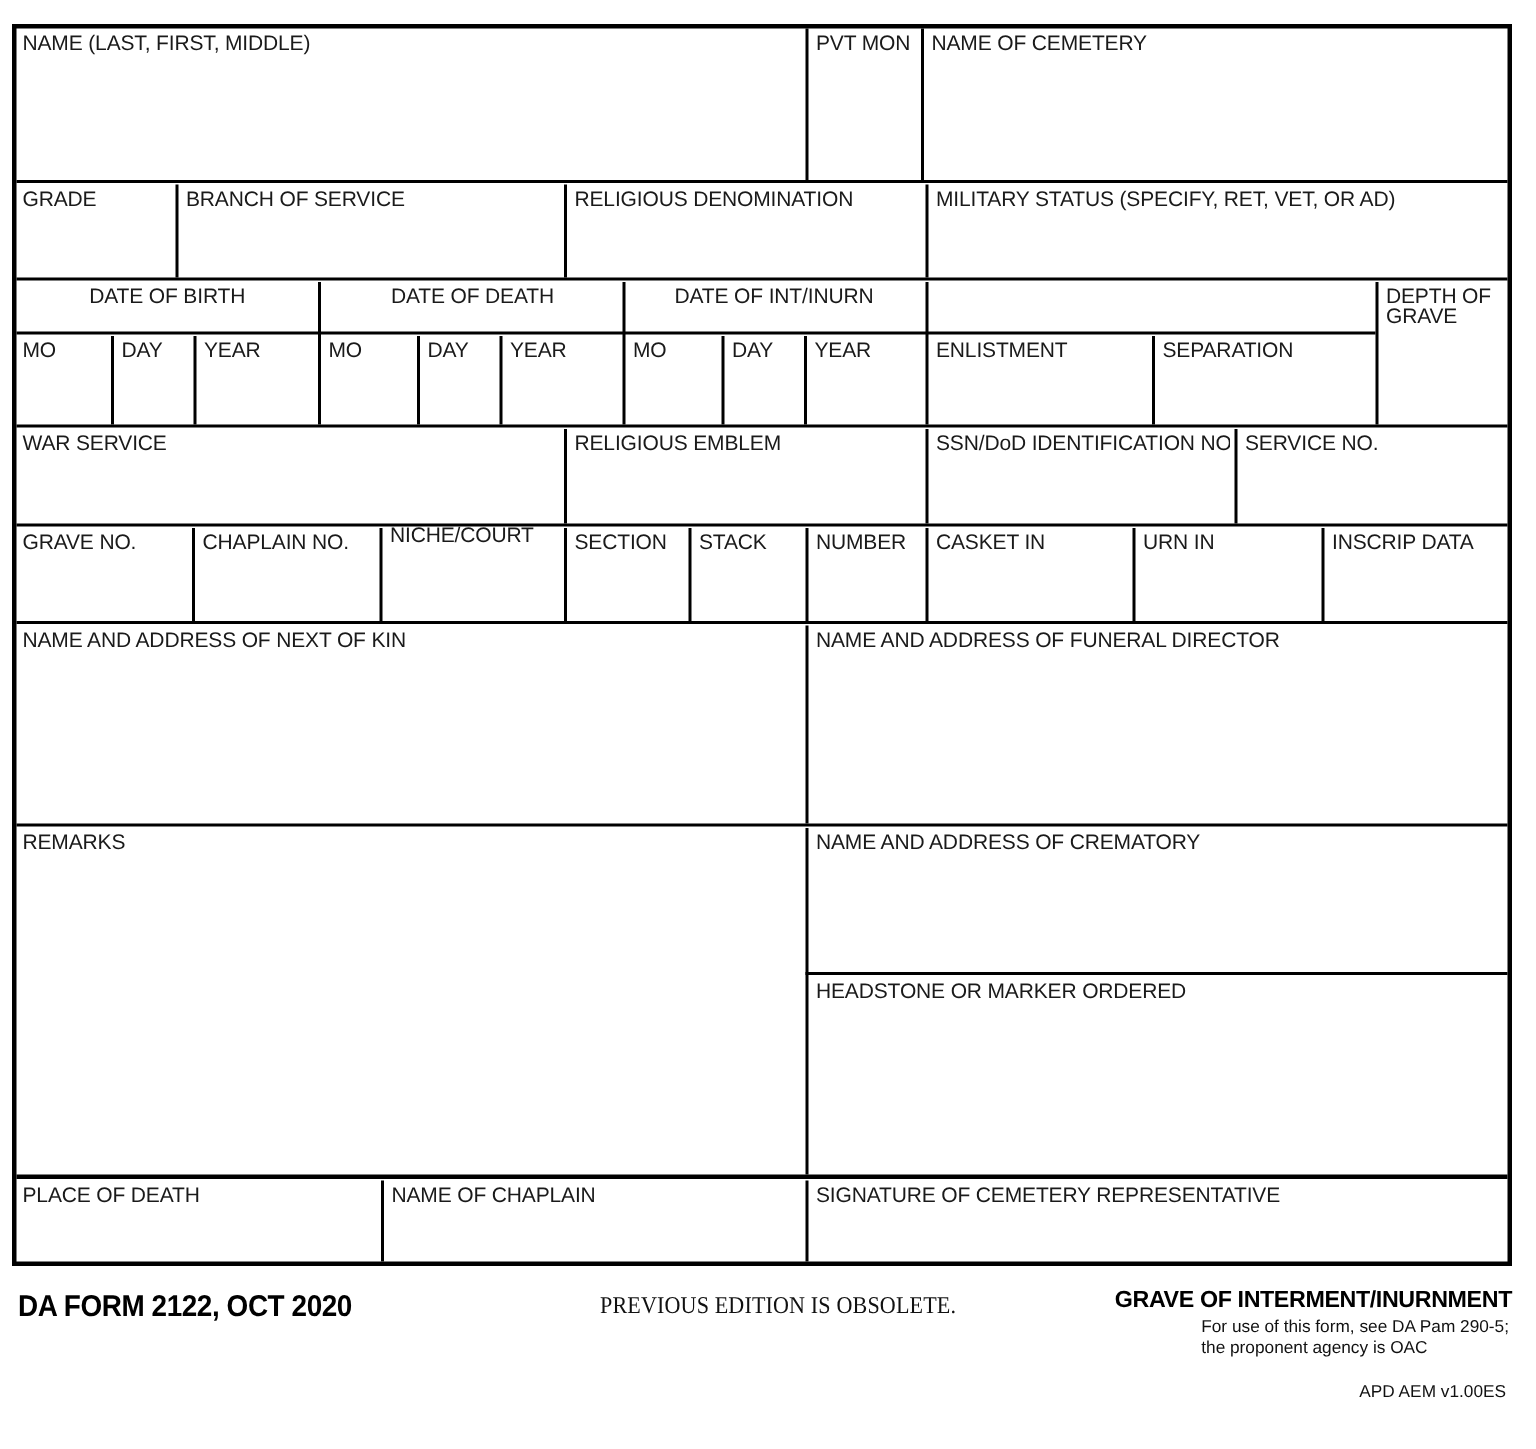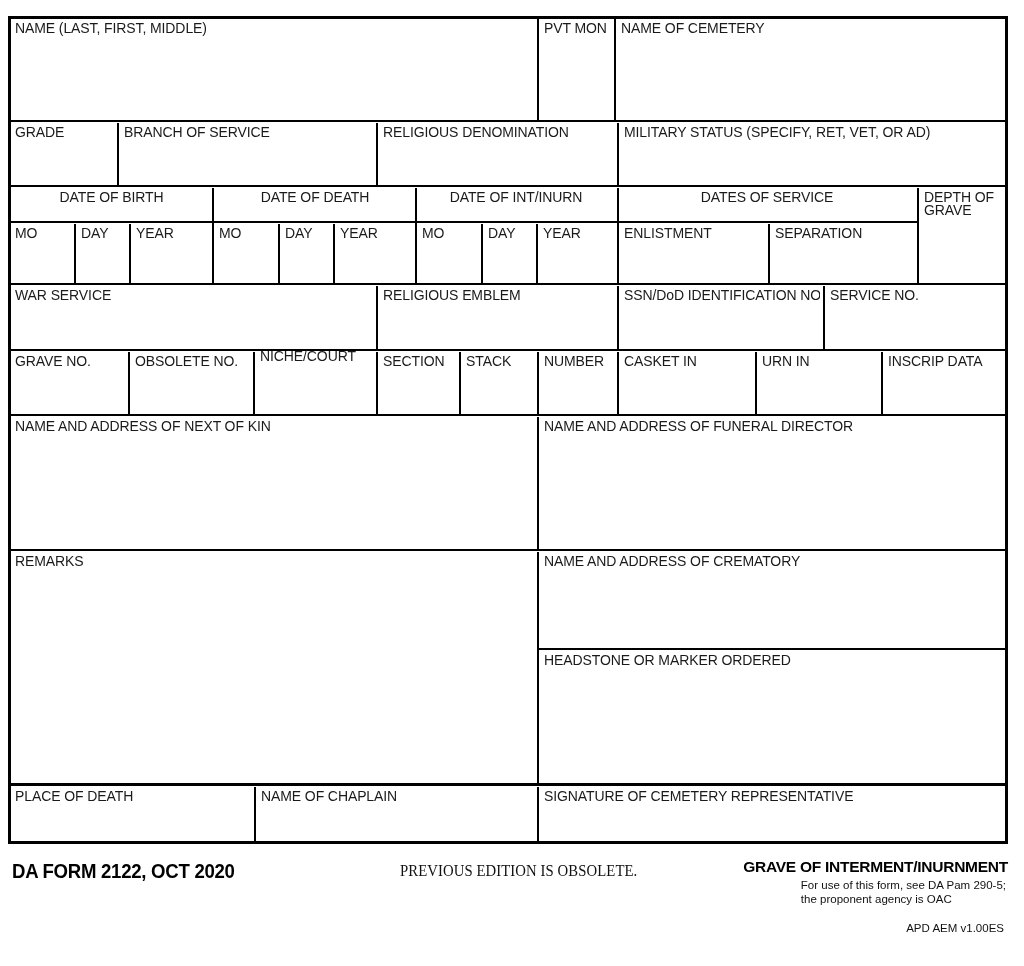--- a/index.html
+++ b/index.html
@@ -170,23 +170,20 @@
 
   <div class="cell" style="left:11px;top:188px;width:201px;height:33px;">
     <span class="lbl ctr">DATE OF BIRTH</span>
   </div>
   <div class="cell" style="left:215px;top:188px;width:200px;height:33px;">
     <span class="lbl ctr">DATE OF DEATH</span>
   </div>
   <div class="cell" style="left:418px;top:188px;width:196px;height:33px;">
     <span class="lbl ctr">DATE OF INT/INURN</span>
   </div>
-  <div class="cell" style="left:617px;top:188px;width:300px;height:33px;">
-    <span class="lbl ctr">DATES OF SERVICE</span>
-  </div>
   <div class="cell" style="left:920px;top:188px;width:85px;height:60px;">
     <span class="lbl wrap">DEPTH OF GRAVE</span>
   </div>
   <div class="vline" style="left:212px;top:188px;height:95px;"></div>
   <div class="vline" style="left:415px;top:188px;height:95px;"></div>
   <div class="vline" style="left:617px;top:188px;height:95px;"></div>
   <div class="vline" style="left:917px;top:188px;height:95px;"></div>
   <div class="hline" style="left:11px;top:221px;width:906px;"></div>
 
   <div class="cell" style="left:11px;top:224px;width:63px;height:59px;">
@@ -246,21 +243,21 @@
   </div>
   <div class="vline" style="left:376px;top:286px;height:63px;"></div>
   <div class="vline" style="left:617px;top:286px;height:63px;"></div>
   <div class="vline" style="left:823px;top:286px;height:63px;"></div>
   <div class="hline" style="left:11px;top:349px;width:994px;"></div>
 
   <div class="cell" style="left:11px;top:352px;width:114px;height:62px;">
     <span class="lbl">GRAVE NO.</span>
   </div>
   <div class="cell" style="left:131px;top:352px;width:119px;height:62px;">
-    <span class="lbl">OBSOLETE NO.</span>
+    <span class="lbl">CHAPLAIN NO.</span>
   </div>
   <div class="cell" style="left:256px;top:347px;width:117px;height:62px;">
     <span class="lbl">NICHE/COURT</span>
   </div>
   <div class="cell" style="left:379px;top:352px;width:77px;height:62px;padding-left:43px;">
     <span class="lbl">SECTION</span>
   </div>
   <div class="cell" style="left:462px;top:352px;width:72px;height:62px;">
     <span class="lbl">STACK</span>
   </div>

